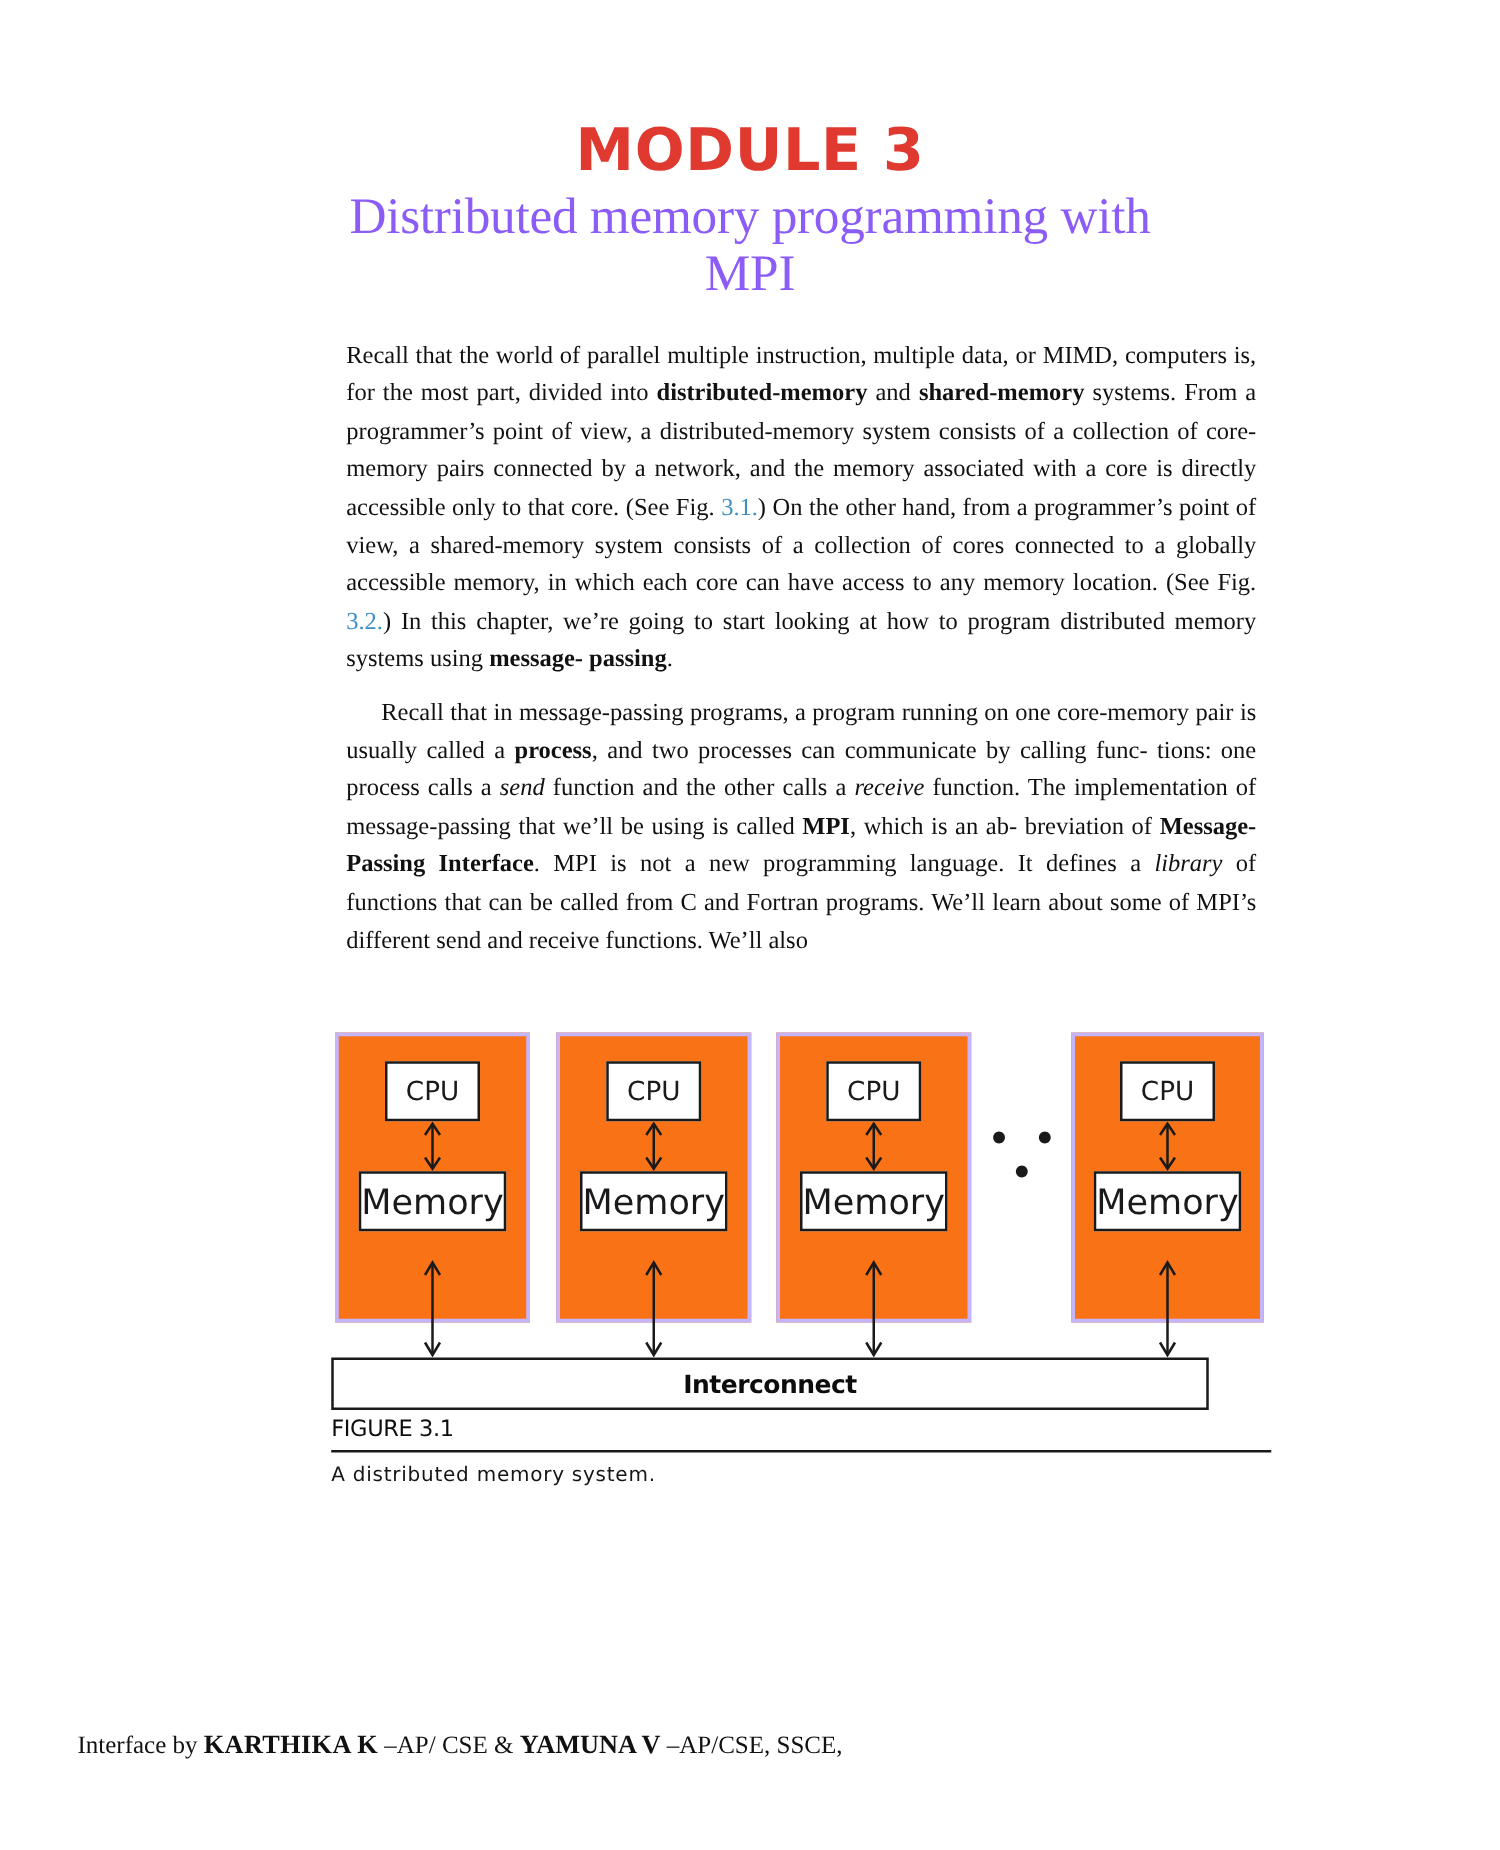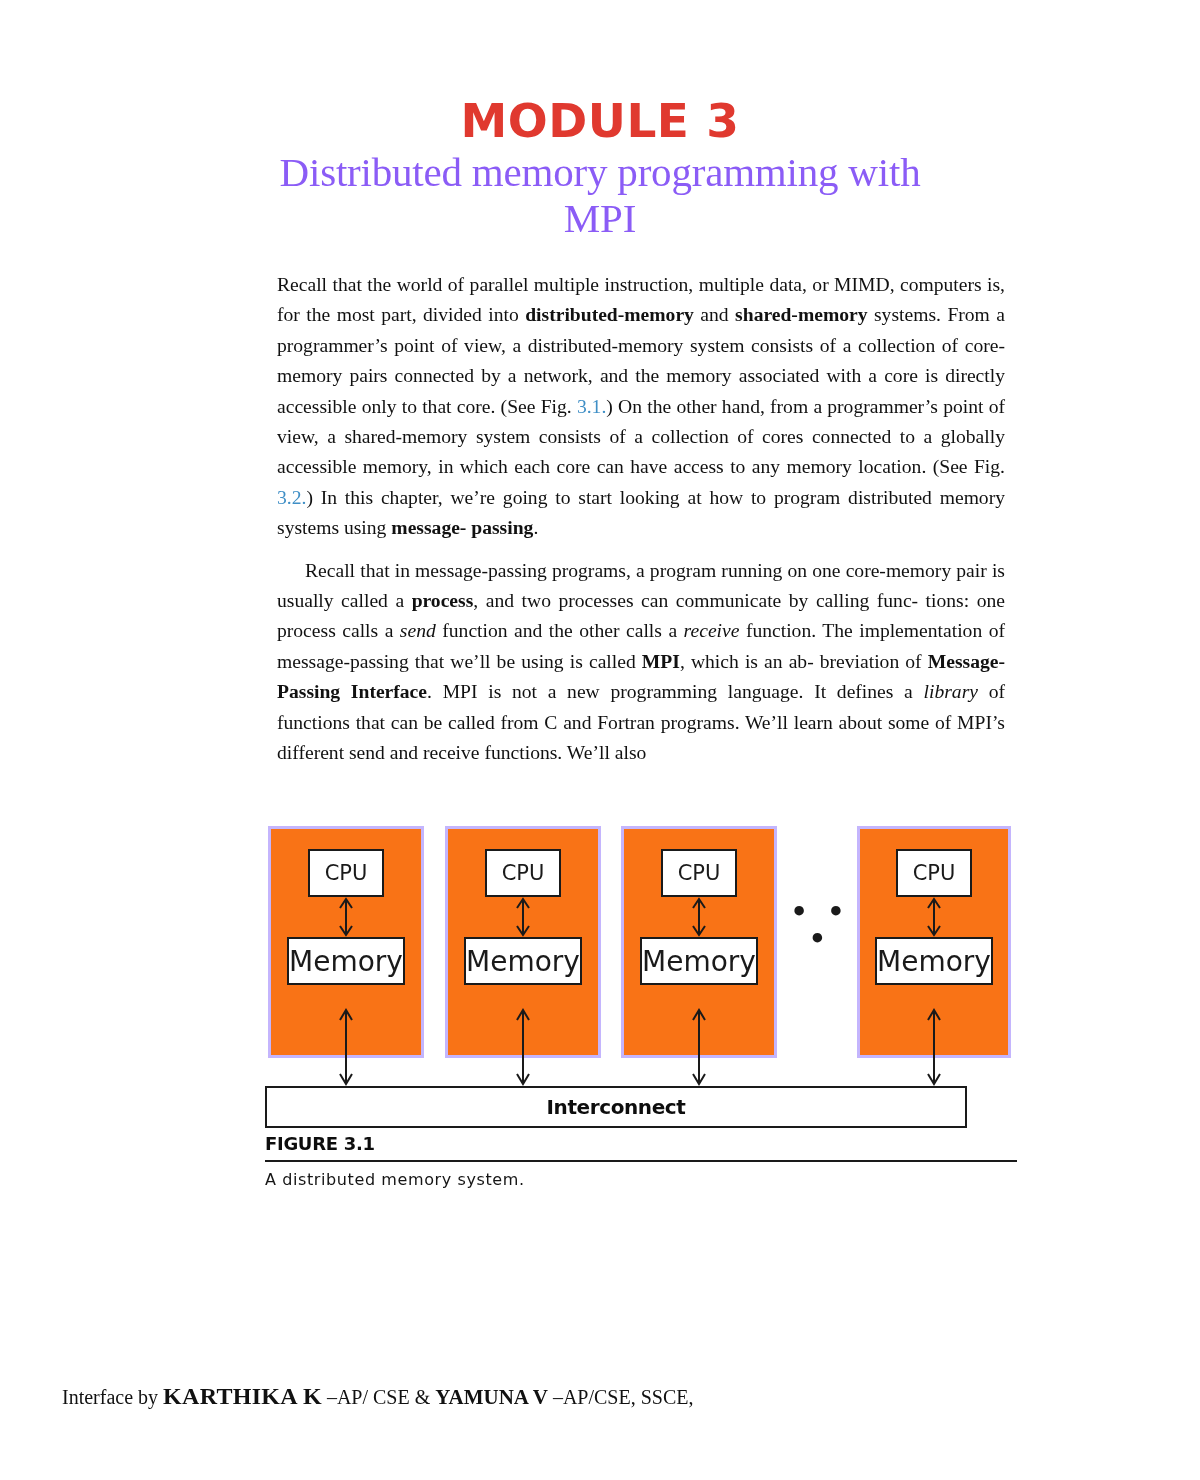--- a/index.html
+++ b/index.html
@@ -190,21 +190,21 @@
 
   
   .fig-caption {
     position: absolute;
     left: 265px;
     top: 1133px;
     width: 752px;
   }
   .fig-caption .fig-label {
     font-family: "DejaVu Sans", "Liberation Sans", sans-serif;
-    font-weight: bold;
+    font-weight: normal;
     font-size: 18px;
     letter-spacing: -0.3px;
     color: #0d0d0d;
   }
   .fig-caption hr {
     border: none;
     border-top: 2px solid #1a1a1a;
     margin: 6px 0 8px 0;
   }
   .fig-caption .fig-desc {
@@ -218,21 +218,21 @@
   .footer {
     position: absolute;
     left: 62px;
     top: 1383px;
     font-size: 20px;
     color: #111111;
     white-space: nowrap;
   }
   .footer .nm {
     font-weight: bold;
-    font-size: 24px;
+    font-size: 21px;
     letter-spacing: 0.3px;
   }
   .footer .nm2 {
     font-weight: bold;
     font-size: 21px;
   }
 </style>
 </head>
 <body>
 

